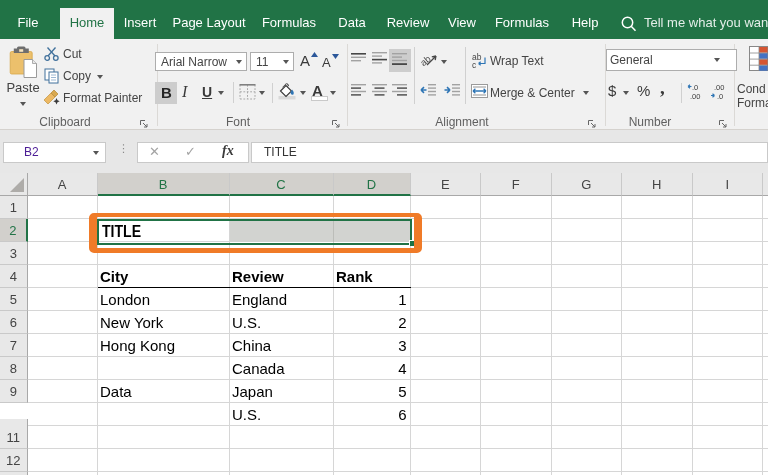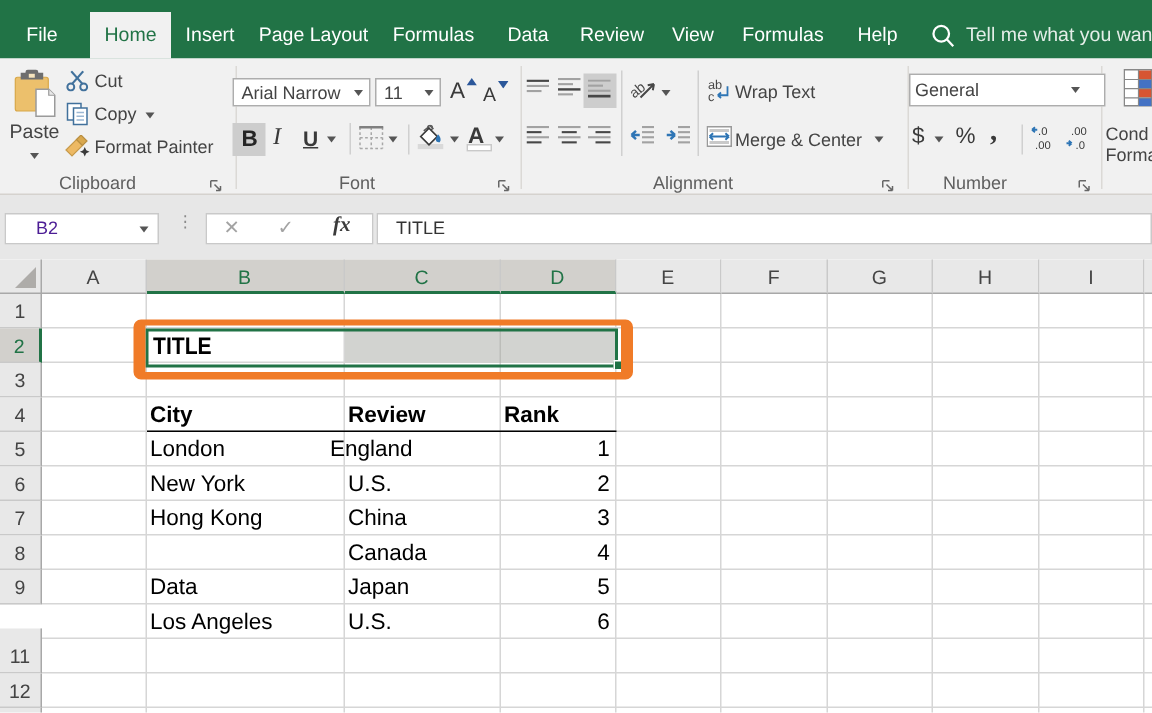--- a/index.html
+++ b/index.html
@@ -323,34 +323,33 @@
 
  <div class="abs" style="left:229.5px;top:46px;width:181px;height:23px;background:#d2d3d0"></div>
  <div class="abs" style="left:333px;top:46px;width:1px;height:23px;background:#bcbdb9"></div>
 
  <div class="cell" style="left:100px;top:92px;font-weight:bold">City</div>
  <div class="cell" style="left:232px;top:92px;font-weight:bold">Review</div>
  <div class="cell" style="left:336px;top:92px;font-weight:bold">Rank</div>
  <div class="abs" style="left:97.5px;top:113.7px;width:313px;height:1.4px;background:#000"></div>
 
  <div class="cell" style="left:100px;top:115px">London</div>
- <div class="cell" style="left:220px;top:115px">England</div>
+ <div class="cell" style="left:232px;top:115px">England</div>
  <div class="cell num" style="left:333.5px;top:115px;width:73px">1</div>
  <div class="cell" style="left:100px;top:138px">New York</div>
  <div class="cell" style="left:232px;top:138px">U.S.</div>
  <div class="cell num" style="left:333.5px;top:138px;width:73px">2</div>
  <div class="cell" style="left:100px;top:161px">Hong Kong</div>
  <div class="cell" style="left:232px;top:161px">China</div>
  <div class="cell num" style="left:333.5px;top:161px;width:73px">3</div>
  <div class="cell" style="left:232px;top:184px">Canada</div>
  <div class="cell num" style="left:333.5px;top:184px;width:73px">4</div>
  <div class="cell" style="left:100px;top:207px">Data</div>
  <div class="cell" style="left:232px;top:207px">Japan</div>
  <div class="cell num" style="left:333.5px;top:207px;width:73px">5</div>
- <div class="cell" style="left:100px;top:230px">Los Angeles</div>
  <div class="cell" style="left:232px;top:230px">U.S.</div>
  <div class="cell num" style="left:333.5px;top:230px;width:73px">6</div>
 
  <div class="abs" style="left:97px;top:45.5px;width:315px;height:26.5px;border:2.7px solid #217346"></div>
  <div class="abs" style="left:409px;top:67px;width:5.5px;height:5.5px;background:#1e7145;border-left:1px solid #fff;border-top:1px solid #fff"></div>
 
  <div class="cell" style="left:102px;top:47px;font-weight:bold;font-size:16px;transform:scaleX(.88);transform-origin:0 50%">TITLE</div>
 
  <div class="abs" style="left:89px;top:40px;width:333px;height:39.5px;border-left:8.8px solid #f07b28;border-right:8.8px solid #f07b28;border-top:4.7px solid #f07b28;border-bottom:5.5px solid #f07b28;border-radius:5px"></div>
 </div>

